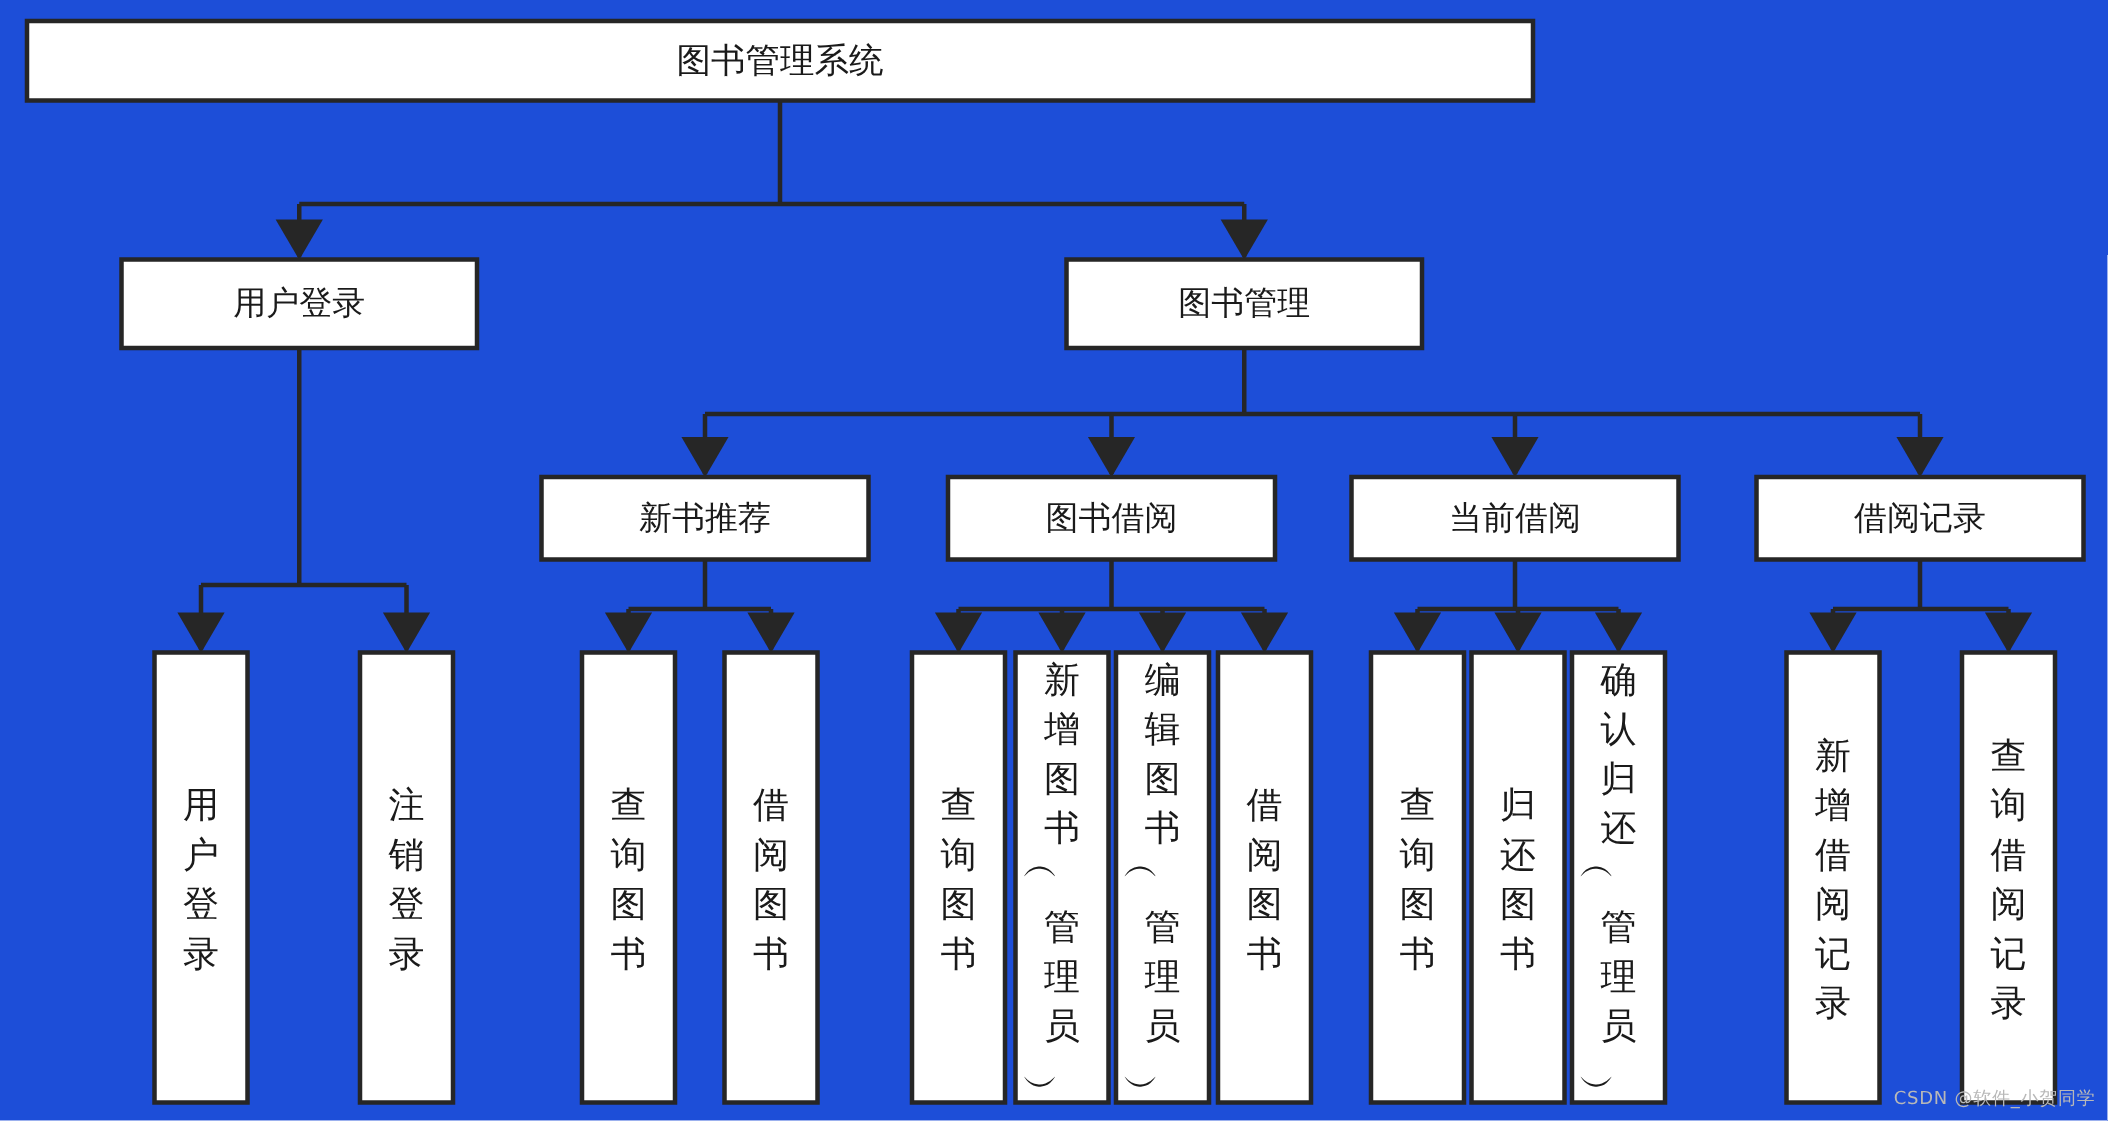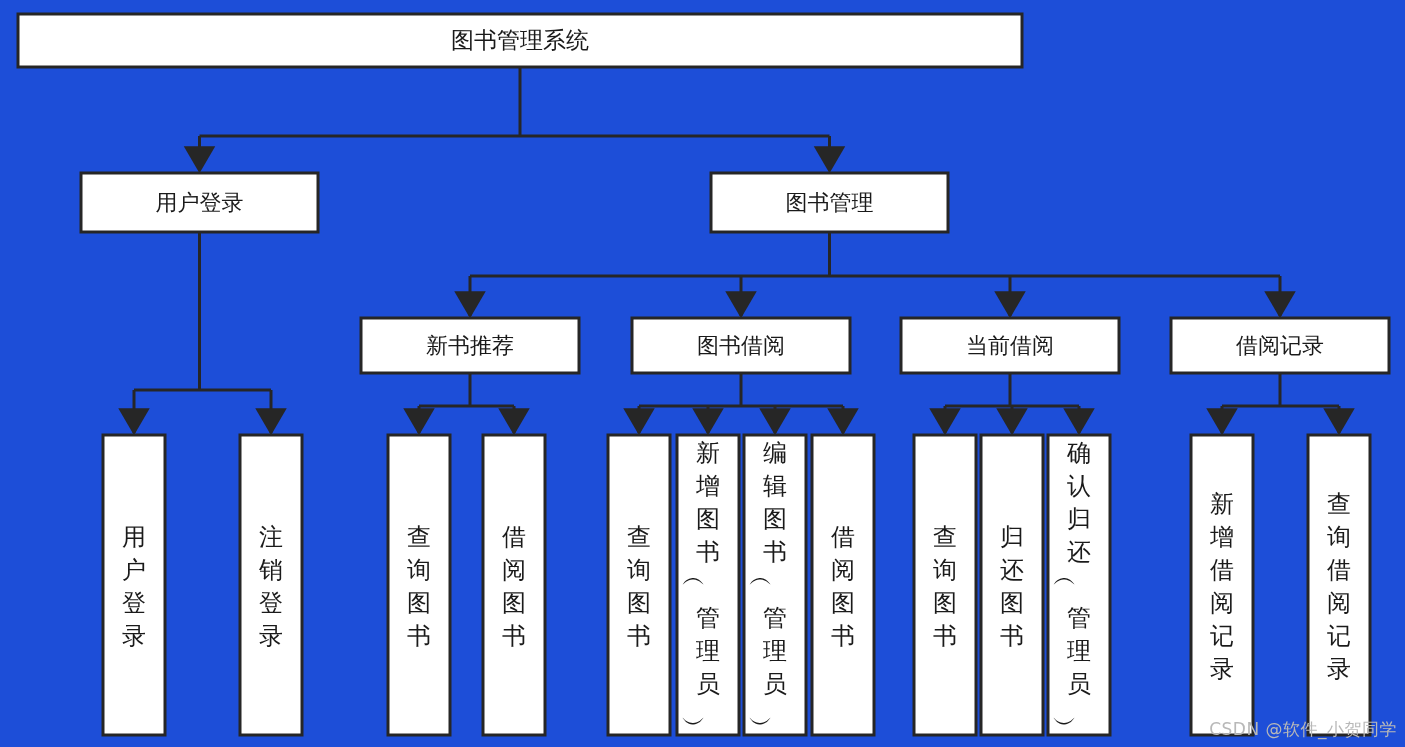--- a/index.html
+++ b/index.html
@@ -50,21 +50,21 @@
   .link-line {
     stroke: #262626;
     stroke-width: 3;
     fill: none;
   }
   .watermark {
     position: absolute;
     right: 8px;
     bottom: 6px;
     font-family: "DejaVu Sans", "Liberation Sans", sans-serif;
-    font-size: 17px;
+    font-size: 12px;
     color: #b8b8b8;
     white-space: nowrap;
     letter-spacing: 0.5px;
   }
 </style>
 </head>
 <body>
 
 <div id="canvas">
 

